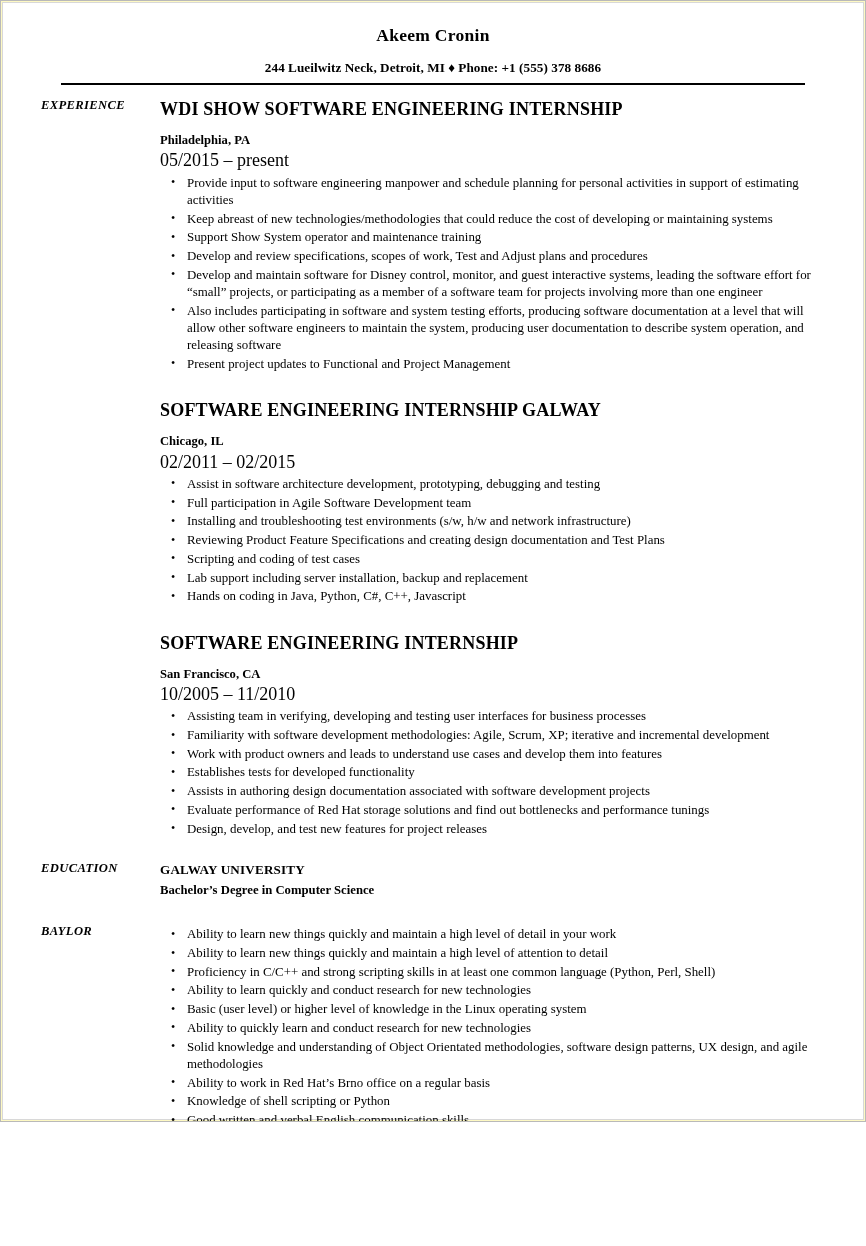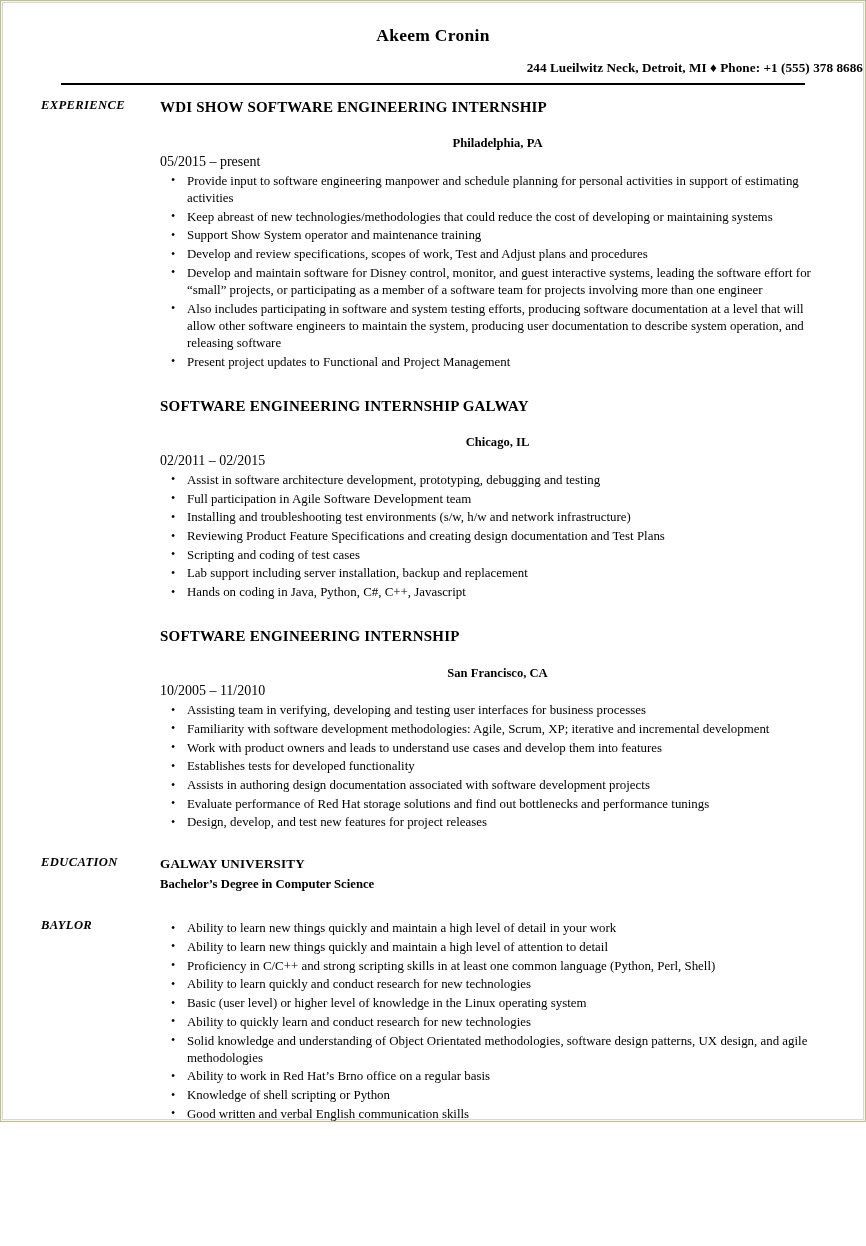--- a/index.html
+++ b/index.html
@@ -51,21 +51,20 @@
     letter-spacing: 0.3px;
     line-height: 1.2;
     margin: 0;
   }
   .cand-contact {
     font-size: 13.2px;
     font-weight: bold;
     margin: 0;
     padding-top: 14px;
     letter-spacing: 0.05px;
-    text-align: right;
   }
   .header-rule {
     height: 0;
     border-top: 2.4px solid #000000;
     margin: 7px 58px 0 58px;
   }
 
   
   .section {
     display: flex;
@@ -93,34 +92,33 @@
 
   #experience-section { margin-top: 13px; }
   #education-section  { margin-top: 23px; }
   #skills-section     { margin-top: 26px; }
 
   
   .job { margin-bottom: 0; }
   .job + .job { margin-top: 26px; }
 
   .job-title {
-    font-size: 15px;
+    font-size: 18px;
     font-weight: bold;
     letter-spacing: 0.2px;
     line-height: 1.28;
   }
   .job-location {
     font-size: 12.6px;
     font-weight: bold;
     line-height: 1.3;
-    margin-top: 18px;
-    text-align: center;
+    margin-top: 11px;
   }
   .job-dates {
-    font-size: 14px;
+    font-size: 18px;
     line-height: 1.3;
     margin-top: 1px;
   }
 
   
   ul.bullets {
     list-style: none;
     margin: 2px 0 0 0;
     padding: 0;
   }

